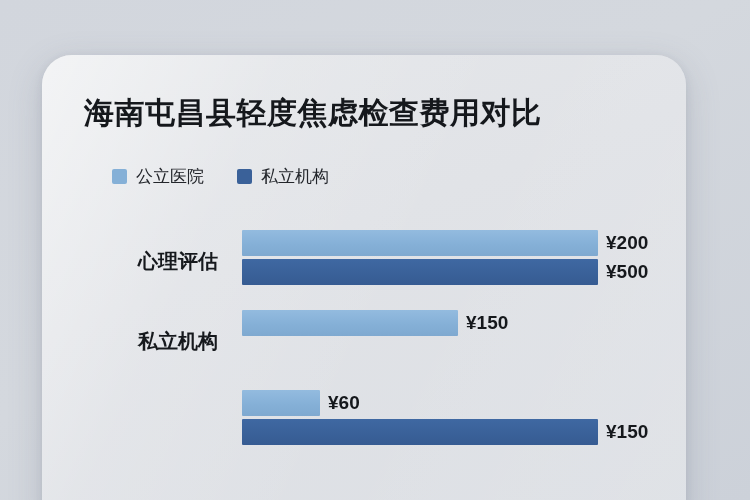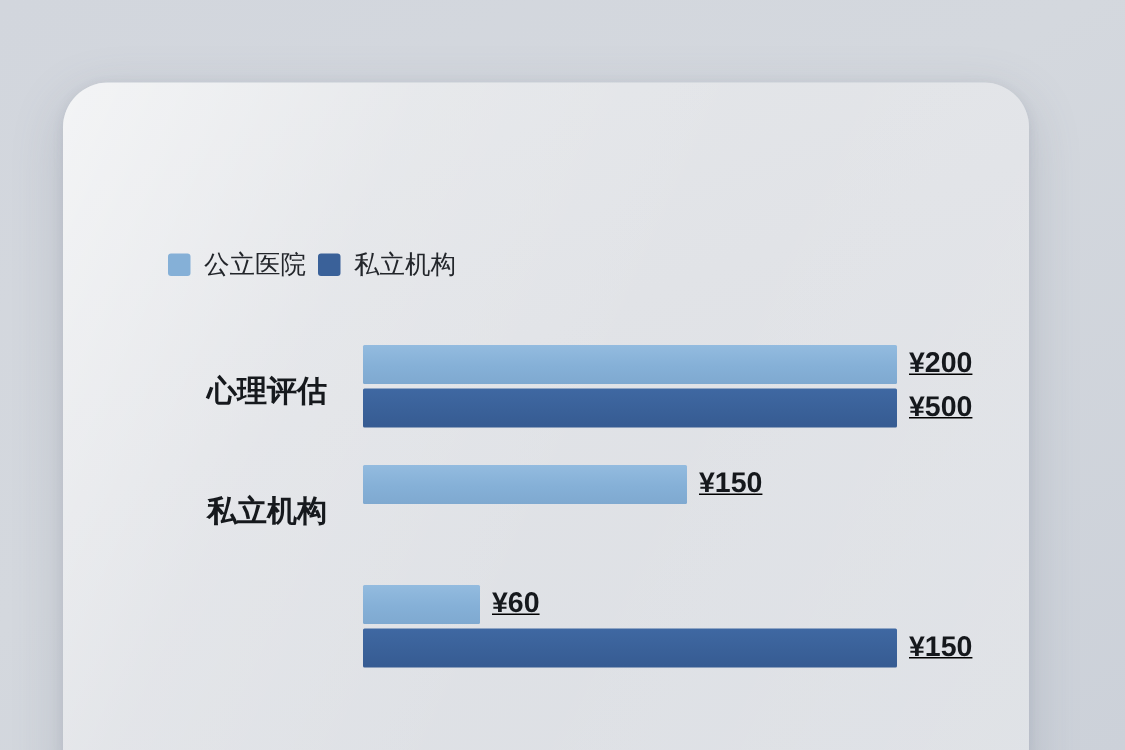--- a/index.html
+++ b/index.html
@@ -55,21 +55,21 @@
     z-index: 2;
   }
 
   
   #legend {
     position: absolute;
     left: 46px;
     top: 110px;
     display: flex;
     align-items: flex-start;
-    gap: 8px;
+    gap: 33px;
     z-index: 2;
     padding-left: 24px;
   }
   .legend-item {
     display: flex;
     align-items: center;
     gap: 9px;
   }
   .legend-swatch {
     width: 15px;
@@ -106,21 +106,20 @@
     font-size: 20px;
     font-weight: 700;
     color: #16191d;
     white-space: nowrap;
   }
   .bars {
     position: absolute;
     left: 200px;
     right: 0;
     top: 9px;
-    text-decoration: underline;
   }
   .bar-row {
     position: relative;
     height: 26px;
     display: flex;
     align-items: center;
   }
   .bar-row + .bar-row {
     margin-top: 3px;
     text-align: center;
@@ -142,20 +141,21 @@
     color: #15181c;
     margin-left: 8px;
     white-space: nowrap;
   }
 </style>
 </head>
 <body>
 
 <div id="chart-card">
 
+  <div id="chart-title">海南屯昌县轻度焦虑检查费用对比</div>
 
   <div id="legend">
     <div class="legend-item">
       <span class="legend-swatch" style="background:#85b0d7"></span>
       <span class="legend-label">公立医院</span>
     </div>
     <div class="legend-item">
       <span class="legend-swatch" style="background:#3a6199"></span>
       <span class="legend-label">私立机构</span>
     </div>

